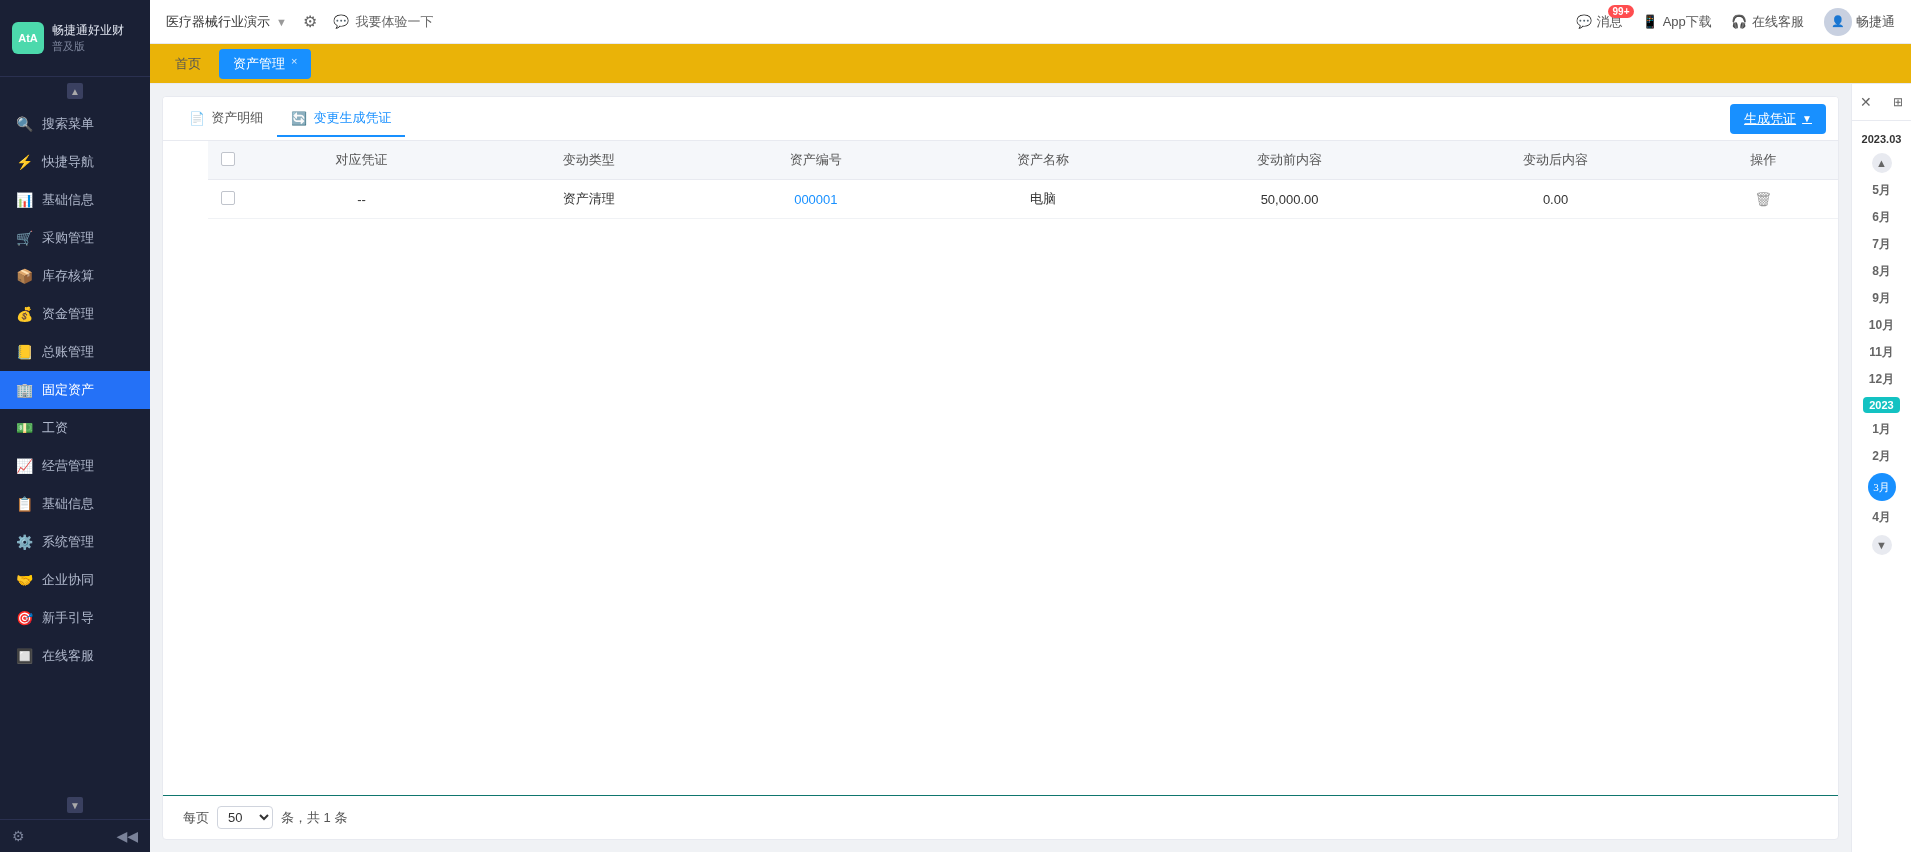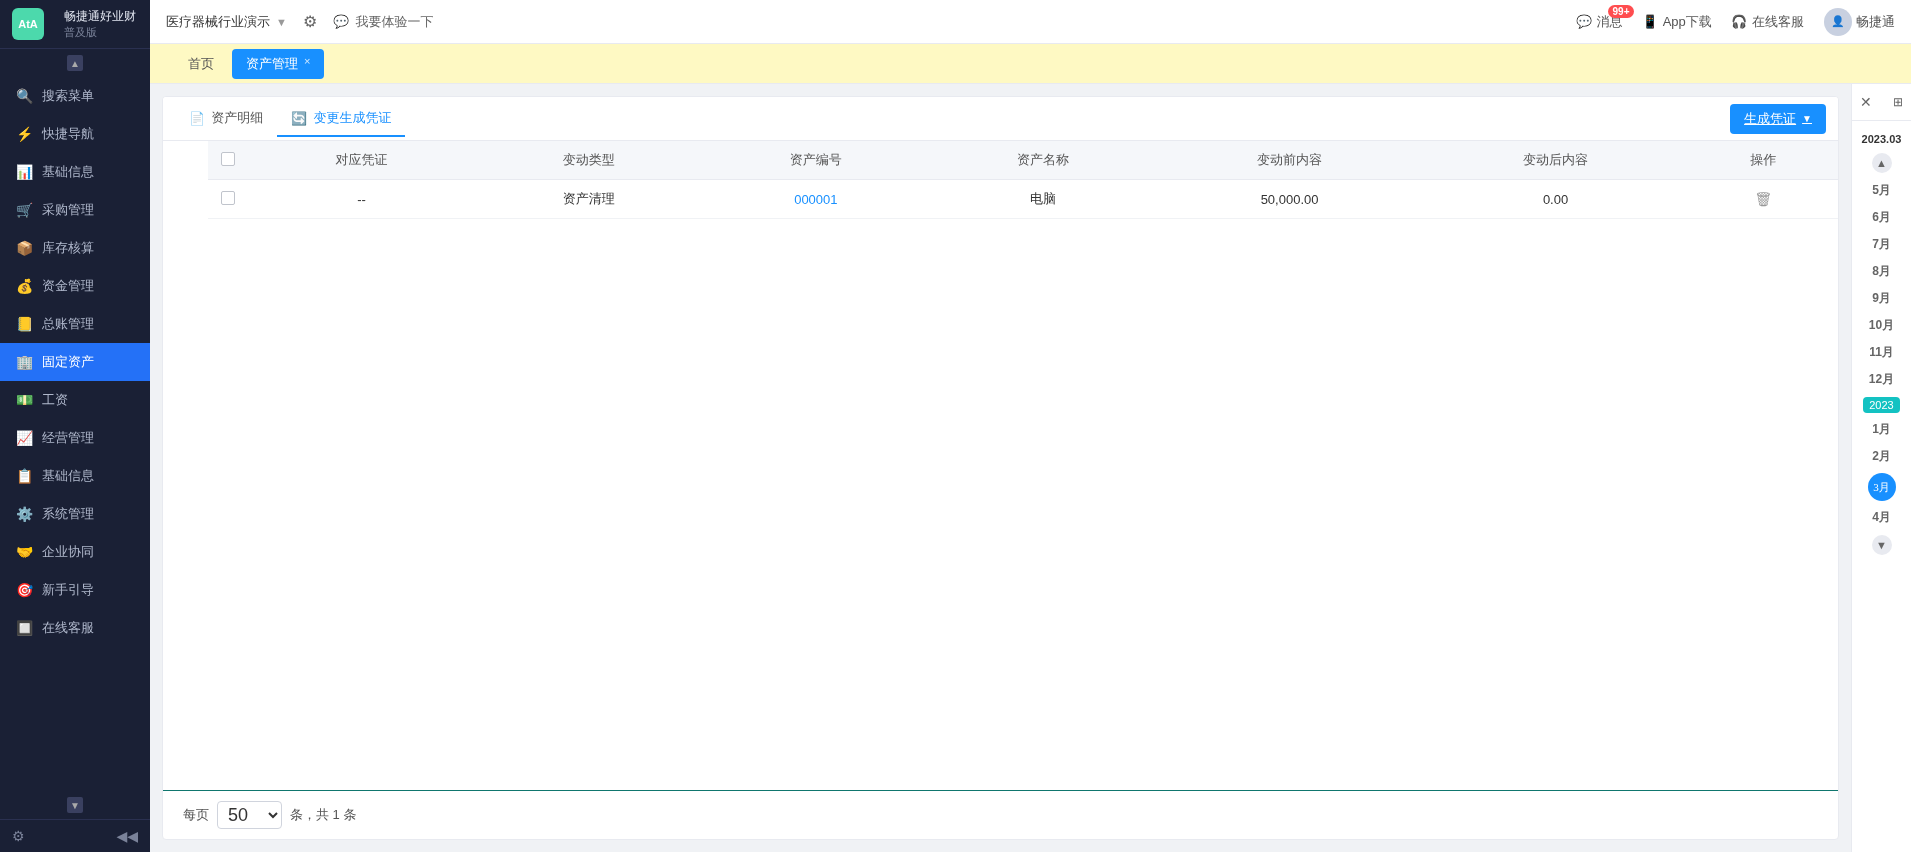--- a/index.html
+++ b/index.html
@@ -10,24 +10,24 @@
       width: 150px;
       min-width: 150px;
       background: #1a2035;
       display: flex;
       flex-direction: column;
       height: 100%;
       color: #c8cdd8;
     }
     .sidebar-logo {
       background: #1a2035;
-      padding: 8px 12px;
+      padding: 22px 12px;
       display: flex;
       align-items: flex-end;
-      gap: 20px;
+      gap: 8px;
       border-bottom: 1px solid #2a3050;
     }
     .sidebar-logo-icon {
       width: 32px; height: 32px;
       background: #4cd9ac;
       border-radius: 6px;
       display: flex; align-items: center; justify-content: center;
       color: white; font-size: 11px; font-weight: bold;
     }
     .sidebar-logo-text { font-size: 12px; color: #e0e4ef; line-height: 1.4; }
@@ -102,24 +102,24 @@
       font-weight: bold;
     }
     .topbar-avatar {
       width: 28px; height: 28px; border-radius: 50%;
       background: #c8d0e0; display: flex; align-items: center; justify-content: center;
       color: #555; font-size: 11px;
     }
 
     
     .content-tabs {
-      background: #fef9c3;
+      background: #eab308;
       border-bottom: 1px solid #e8eaf0;
       display: flex; align-items: center;
-      padding: 0 24px;
+      padding: 0 11px;
       height: 40px; gap: 4px;
     }
     .tab-item {
       padding: 6px 14px; border-radius: 4px;
       font-size: 13px; cursor: pointer; color: #555;
     }
     .tab-item.home { color: #555; }
     .tab-item.active {
       background: #1890ff; color: #fff;
       display: flex; gap: 6px;
@@ -184,21 +184,21 @@
     .delete-btn { color: #999; cursor: pointer; font-size: 14px; }
 
     
     .pagination {
       border-top: 1px solid #0f766e; padding: 10px 20px;
       display: flex; align-items: center; gap: 8px;
       font-size: 13px; color: #555;
     }
     .page-size-select {
       border: 1px solid #d0d4dd; border-radius: 4px;
-      padding: 2px 6px; font-size: 18px; color: #333;
+      padding: 2px 6px; font-size: 13px; color: #333;
       background: #fff; cursor: pointer;
     }
 
     
     .right-panel {
       width: 60px; background: #fff;
       border-left: 1px solid #e8eaf0;
       display: flex; flex-direction: column;
       position: relative; overflow: hidden;
     }
@@ -438,21 +438,21 @@
         </div>
         <div class="timeline-month">5月</div>
         <div class="timeline-month">6月</div>
         <div class="timeline-month">7月</div>
         <div class="timeline-month">8月</div>
         <div class="timeline-month">9月</div>
         <div class="timeline-month">10月</div>
         <div class="timeline-month">11月</div>
         <div class="timeline-month">12月</div>
         <div style="text-align:center; padding:4px 0;">
-          <span style="background:#13c2c2; color:white; border-radius:4px; padding:2px 6px; font-size:11px; font-weight:normal;">2023</span>
+          <span style="background:#13c2c2; color:white; border-radius:4px; padding:2px 6px; font-size:11px; font-weight:bold;">2023</span>
         </div>
         <div class="timeline-month">1月</div>
         <div class="timeline-month">2月</div>
         <div style="display:flex; justify-content:center; margin:3px auto;">
           <div style="background:#1890ff; color:white; border-radius:50%; width:28px; height:28px; display:flex; align-items:center; justify-content:center; font-size:11px; cursor:pointer;font-family:Liberation Serif, serif;">3月</div>
         </div>
         <div class="timeline-month">4月</div>
         <div class="timeline-nav">
           <div class="timeline-nav-btn">▼</div>
         </div>

